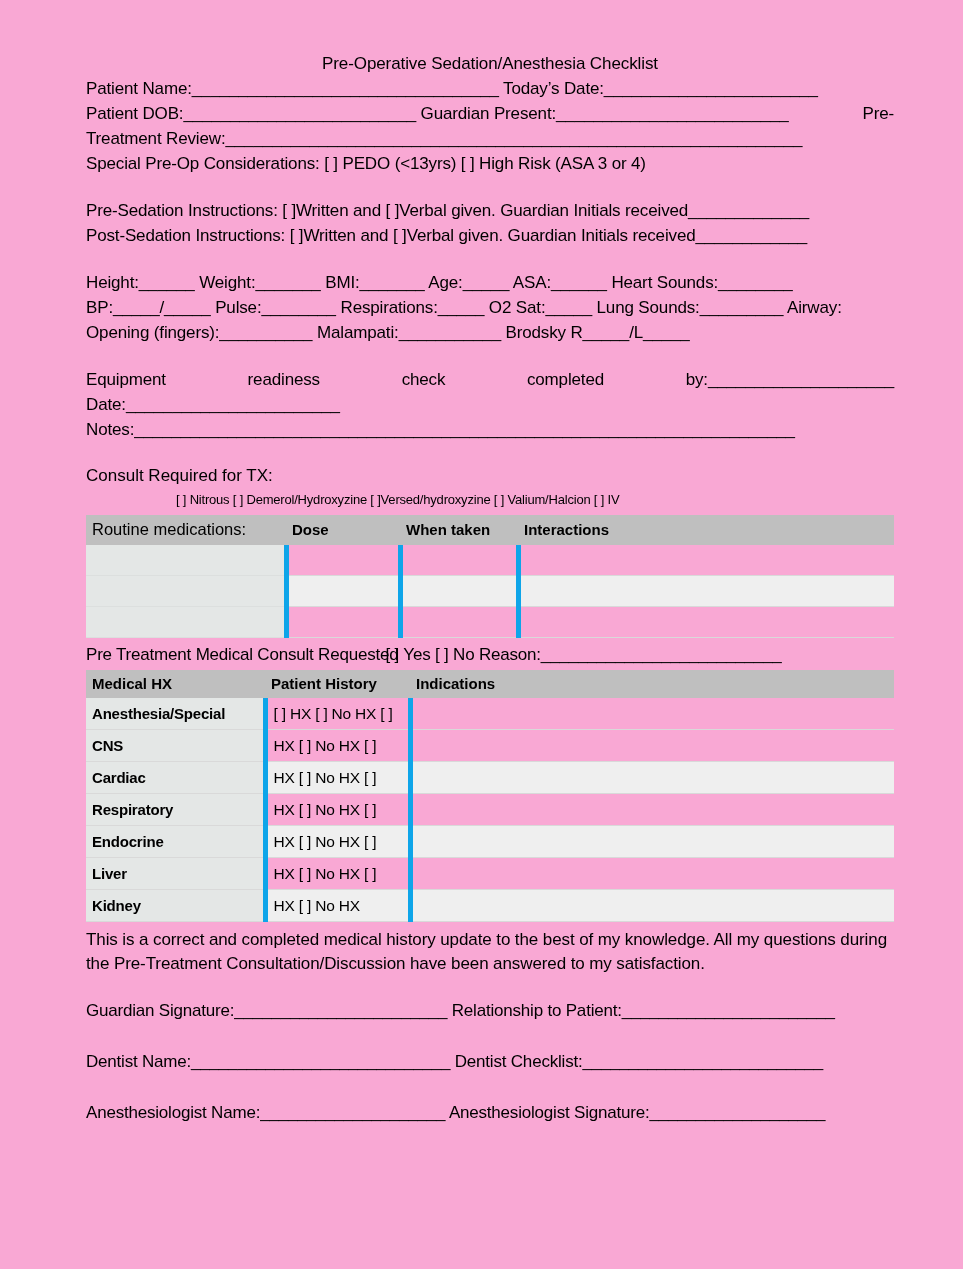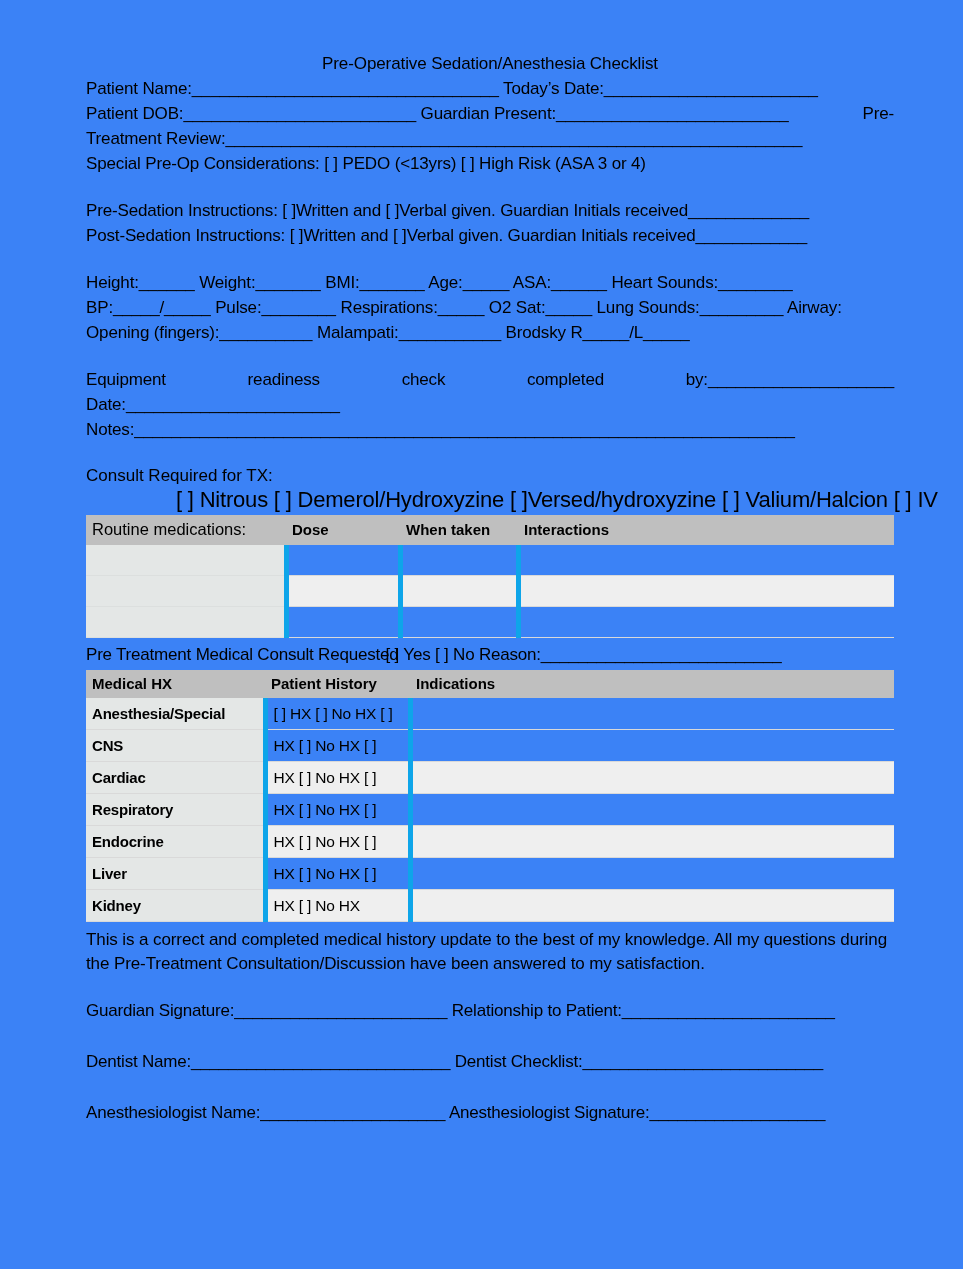--- a/index.html
+++ b/index.html
@@ -11,21 +11,21 @@
     width: 980px;
     height: 1269px;
     font-family: "Liberation Sans", sans-serif;
     color: #000000;
     overflow: hidden;
   }
   .page {
     position: relative;
     width: 963px;
     height: 1269px;
-    background: #3b82f6;
+    background: #f9a8d4;
   }
   .content {
     position: absolute;
     left: 86px;
     top: 52px;
     width: 808px;
   }
   .doc-title {
     text-align: center;
     font-size: 17px;
@@ -41,21 +41,21 @@
   }
   .line.justify {
     text-align: justify;
     text-align-last: justify;
     white-space: normal;
   }
   .spacer-md { height: 22px; }
   .spacer-lg { height: 26px; }
   .indent-sed {
     padding-left: 90px;
-    font-size: 22px;
+    font-size: 13px;
     line-height: 24px;
     white-space: nowrap;
     letter-spacing: -0.2px;
   }
   .sect-label {
     font-size: 17px;
     line-height: 24px;
   }
 
   

